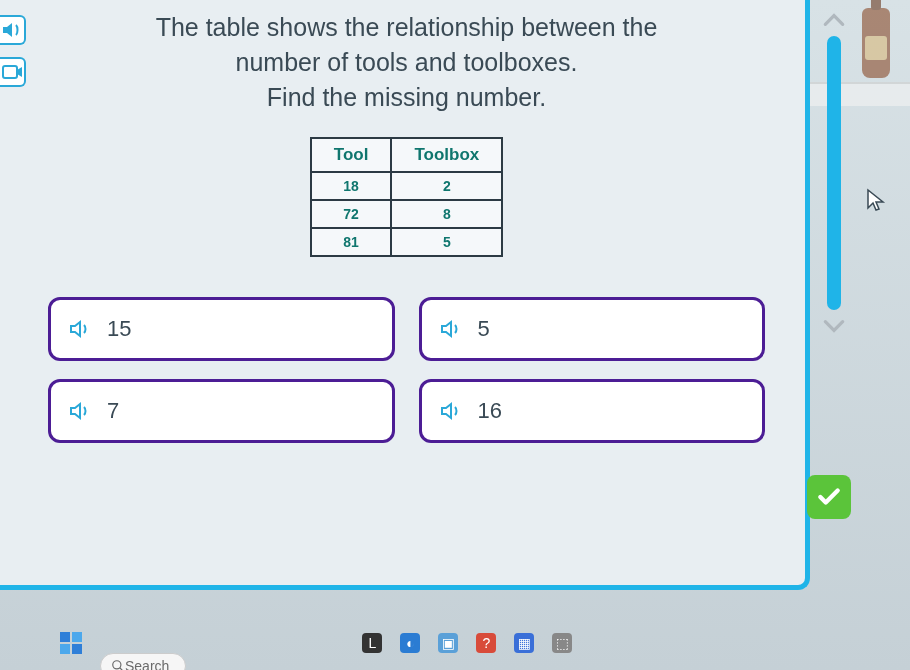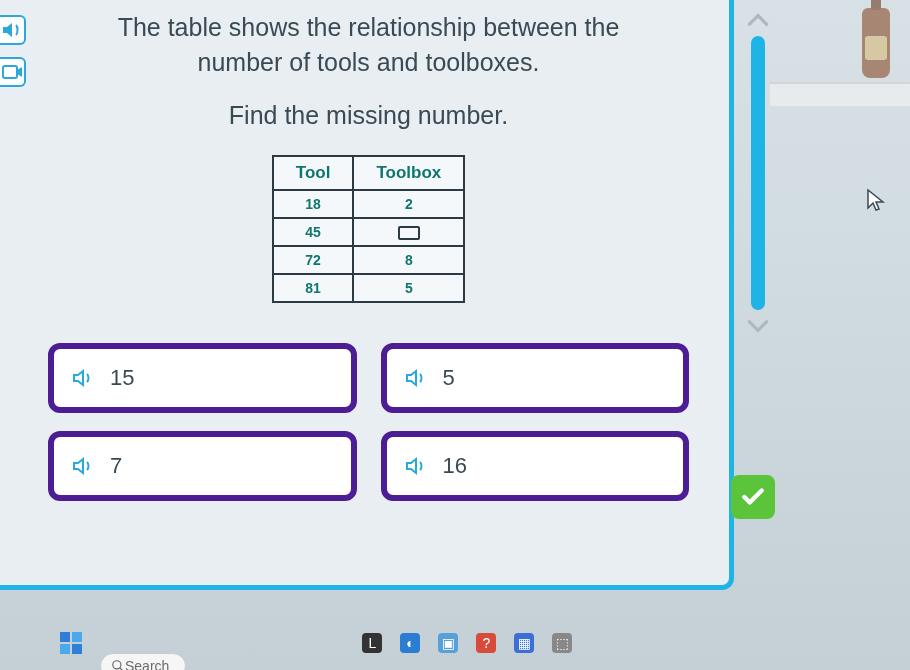--- a/index.html
+++ b/index.html
@@ -8,21 +8,21 @@
       height: 670px;
       font-family: -apple-system, BlinkMacSystemFont, "Segoe UI", Arial, sans-serif;
       background: linear-gradient(180deg, #d8e2e6 0%, #c5d0d6 100%);
       overflow: hidden;
       position: relative;
     }
     .app-frame {
       position: absolute;
       left: 0;
       top: 0;
-      width: 734px;
+      width: 810px;
       height: 590px;
       background: #e8eef2;
       border-right: 5px solid #1fb4e8;
       border-bottom: 5px solid #1fb4e8;
       border-radius: 0 0 12px 0;
     }
     .left-icons {
       position: absolute;
       left: 0;
       top: 15px;
@@ -49,21 +49,21 @@
     }
     .question-text {
       text-align: center;
       color: #3a4a55;
       font-size: 25px;
       line-height: 1.4;
       margin-bottom: 22px;
     }
     .question-text .q1 { display:block; }
     .question-text .q2 { display:block; }
-    .question-text .q3 { display:block; margin-top: 18px; }
+    .question-text .q3 { display:block; }
     table.data-table {
       margin: 0 auto 40px;
       border-collapse: collapse;
       background: #f5f8fa;
     }
     table.data-table th, table.data-table td {
       border: 2px solid #2c3a44;
       text-align: center;
       color: #0f766e;
     }
@@ -86,21 +86,21 @@
       vertical-align: middle;
     }
     .answers {
       display: grid;
       grid-template-columns: 1fr 1fr;
       gap: 18px 24px;
       margin-top: 20px;
     }
     .answer-btn {
       background: #fff;
-      border: 6px solid #4c1d95;
+      border: 3px solid #4c1d95;
       border-radius: 12px;
       padding: 16px 18px;
       display: flex;
       align-items: center;
       gap: 14px;
       font-size: 22px;
       color: #3a4a55;
       font-weight: 500;
       cursor: pointer;
     }
@@ -233,24 +233,20 @@
 
     <table class="data-table">
       <tbody>
           <tr>
         <th>Tool</th>
         <th>Toolbox</th>
       </tr>
       <tr>
         <td>18</td>
         <td>2</td>
-      </tr>
-      <tr>
-        <td>45</td>
-        <td><span class="blank-box"></span></td>
       </tr>
       <tr>
         <td>72</td>
         <td>8</td>
       </tr>
       <tr>
         <td>81</td>
         <td>5</td>
       </tr>
     </tbody>

